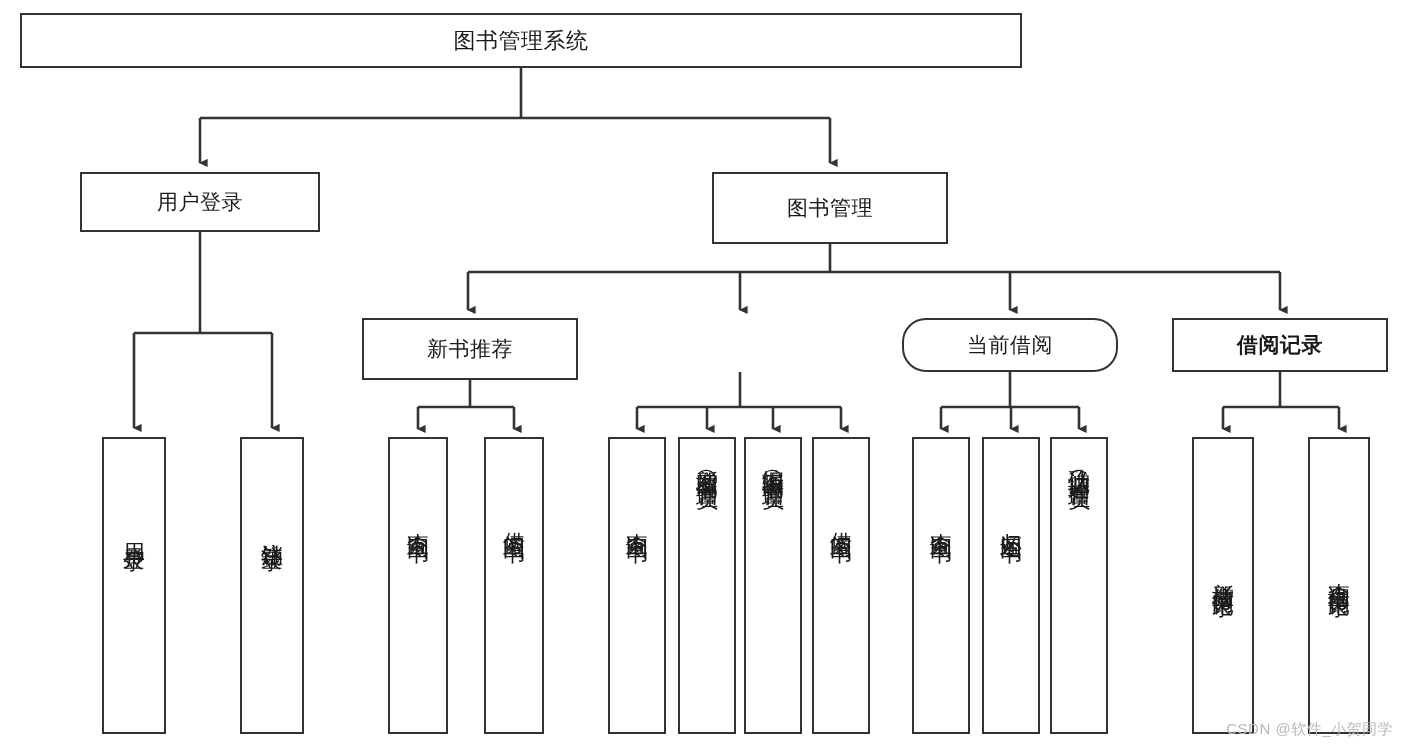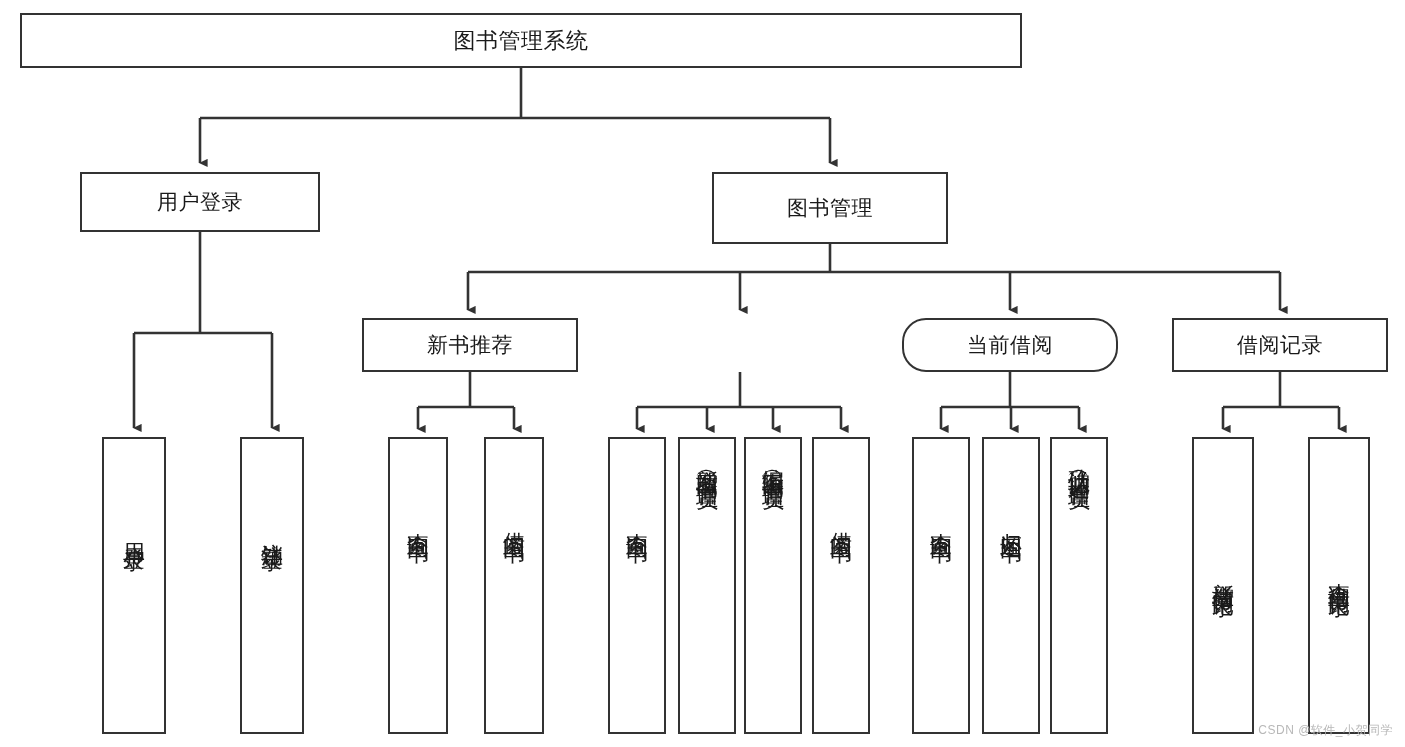--- a/index.html
+++ b/index.html
@@ -72,21 +72,21 @@
   .node.vertical.lowmid .node-label {
     padding-top: 118px;
   }
   .node.vertical.top .node-label {
     padding-top: 4px;
   }
   .watermark {
     position: absolute;
     right: 12px;
     bottom: 8px;
-    font-size: 12px;
+    font-size: 15px;
     color: #b8b8b8;
     letter-spacing: 0.5px;
     white-space: nowrap;
     margin-top: 48px;
   }
 </style>
 </head>
 <body>
 
 <div id="diagram-root">
@@ -145,27 +145,27 @@
     <span class="node-label">图书管理系统</span>
   </div>
 
   <div class="node horizontal" style="left:80px; top:172px; width:240px; height:60px;">
     <span class="node-label">用户登录</span>
   </div>
   <div class="node horizontal" style="left:712px; top:172px; width:236px; height:72px;">
     <span class="node-label">图书管理</span>
   </div>
 
-  <div class="node horizontal" style="left:362px; top:318px; width:216px; height:54px;">
+  <div class="node horizontal" style="left:362px; top:318px; width:216px; height:62px;">
     <span class="node-label">新书推荐</span>
   </div>
   <div class="node horizontal" style="left:902px; top:318px; width:216px; height:54px;border-radius:24px;">
     <span class="node-label">当前借阅</span>
   </div>
-  <div class="node horizontal" style="left:1172px; top:318px; width:216px; height:54px;">
+  <div class="node horizontal" style="left:1172px; top:318px; width:216px; height:54px;font-weight:bold;">
     <span class="node-label">借阅记录</span>
   </div>
 
   <div class="node vertical mid" style="left:102px; top:437px; width:64px; height:297px;">
     <span class="node-label">用户登录</span>
   </div>
   <div class="node vertical mid" style="left:240px; top:437px; width:64px; height:297px;">
     <span class="node-label">注销登录</span>
   </div>
 

